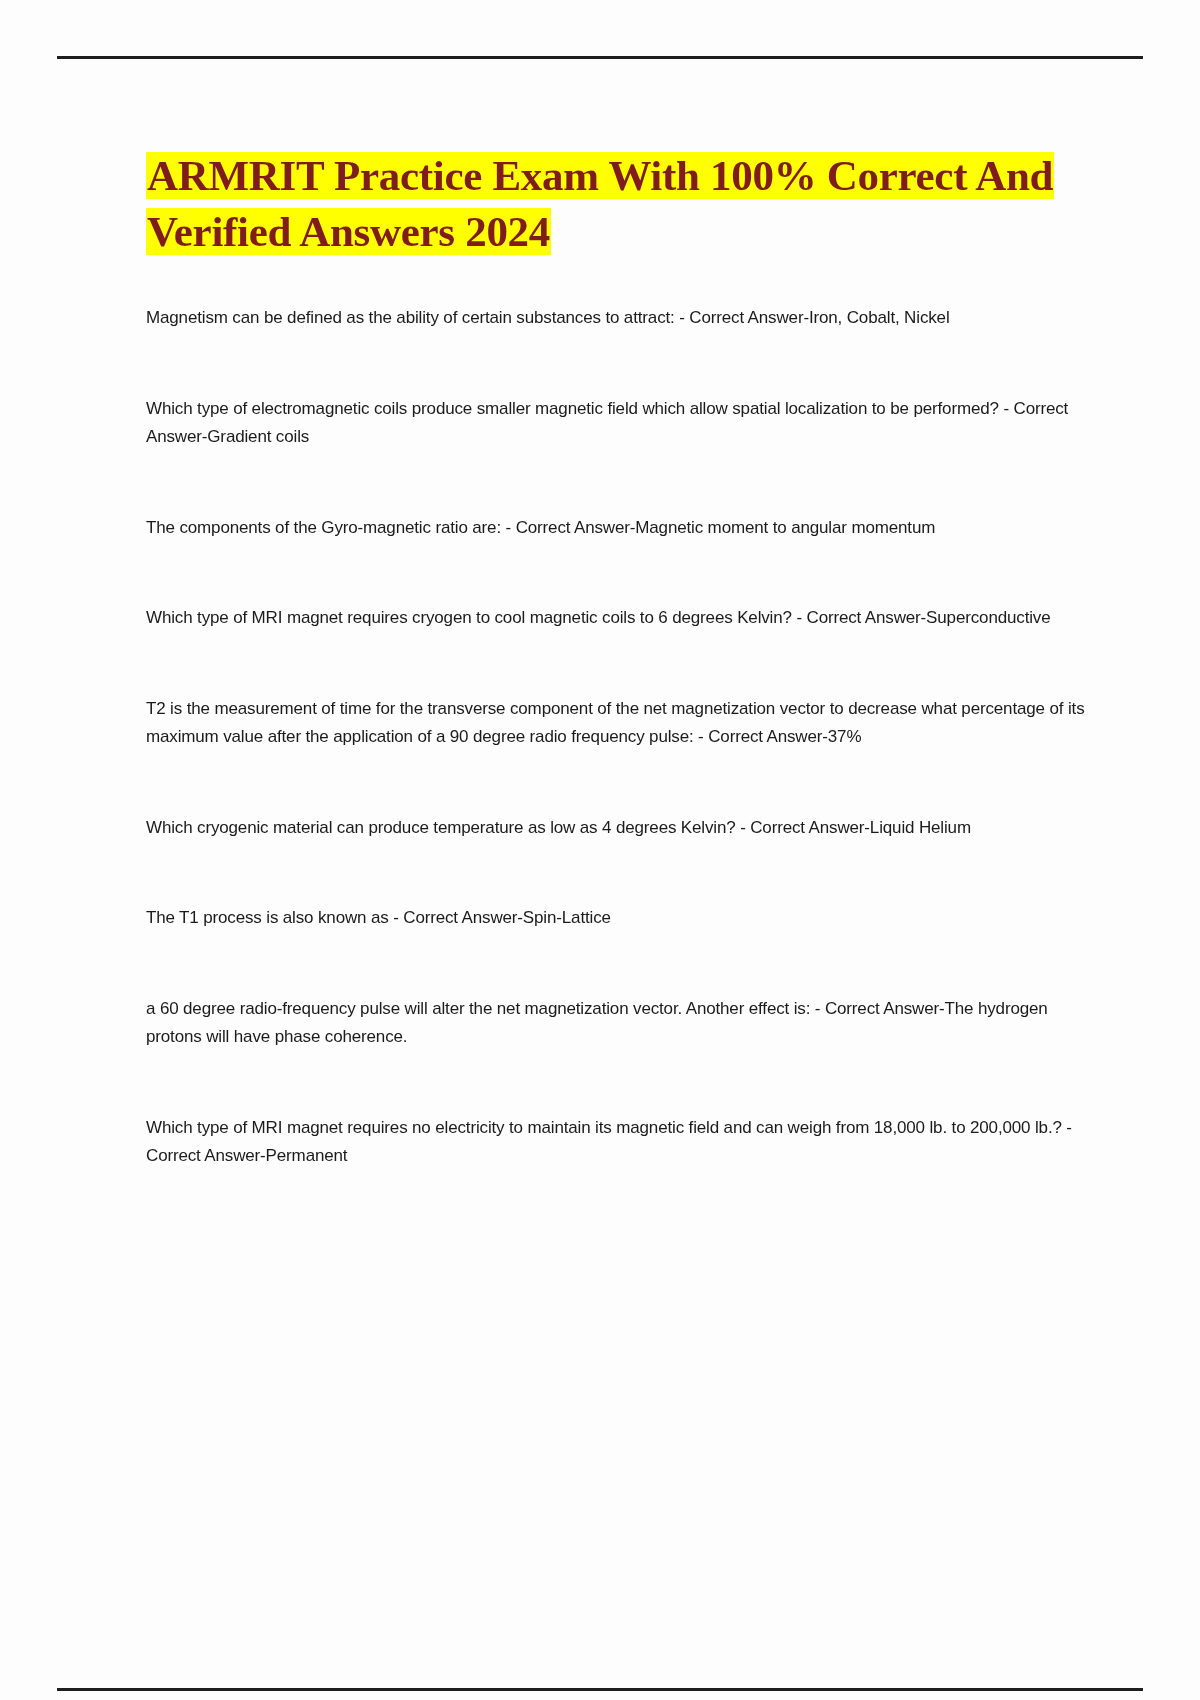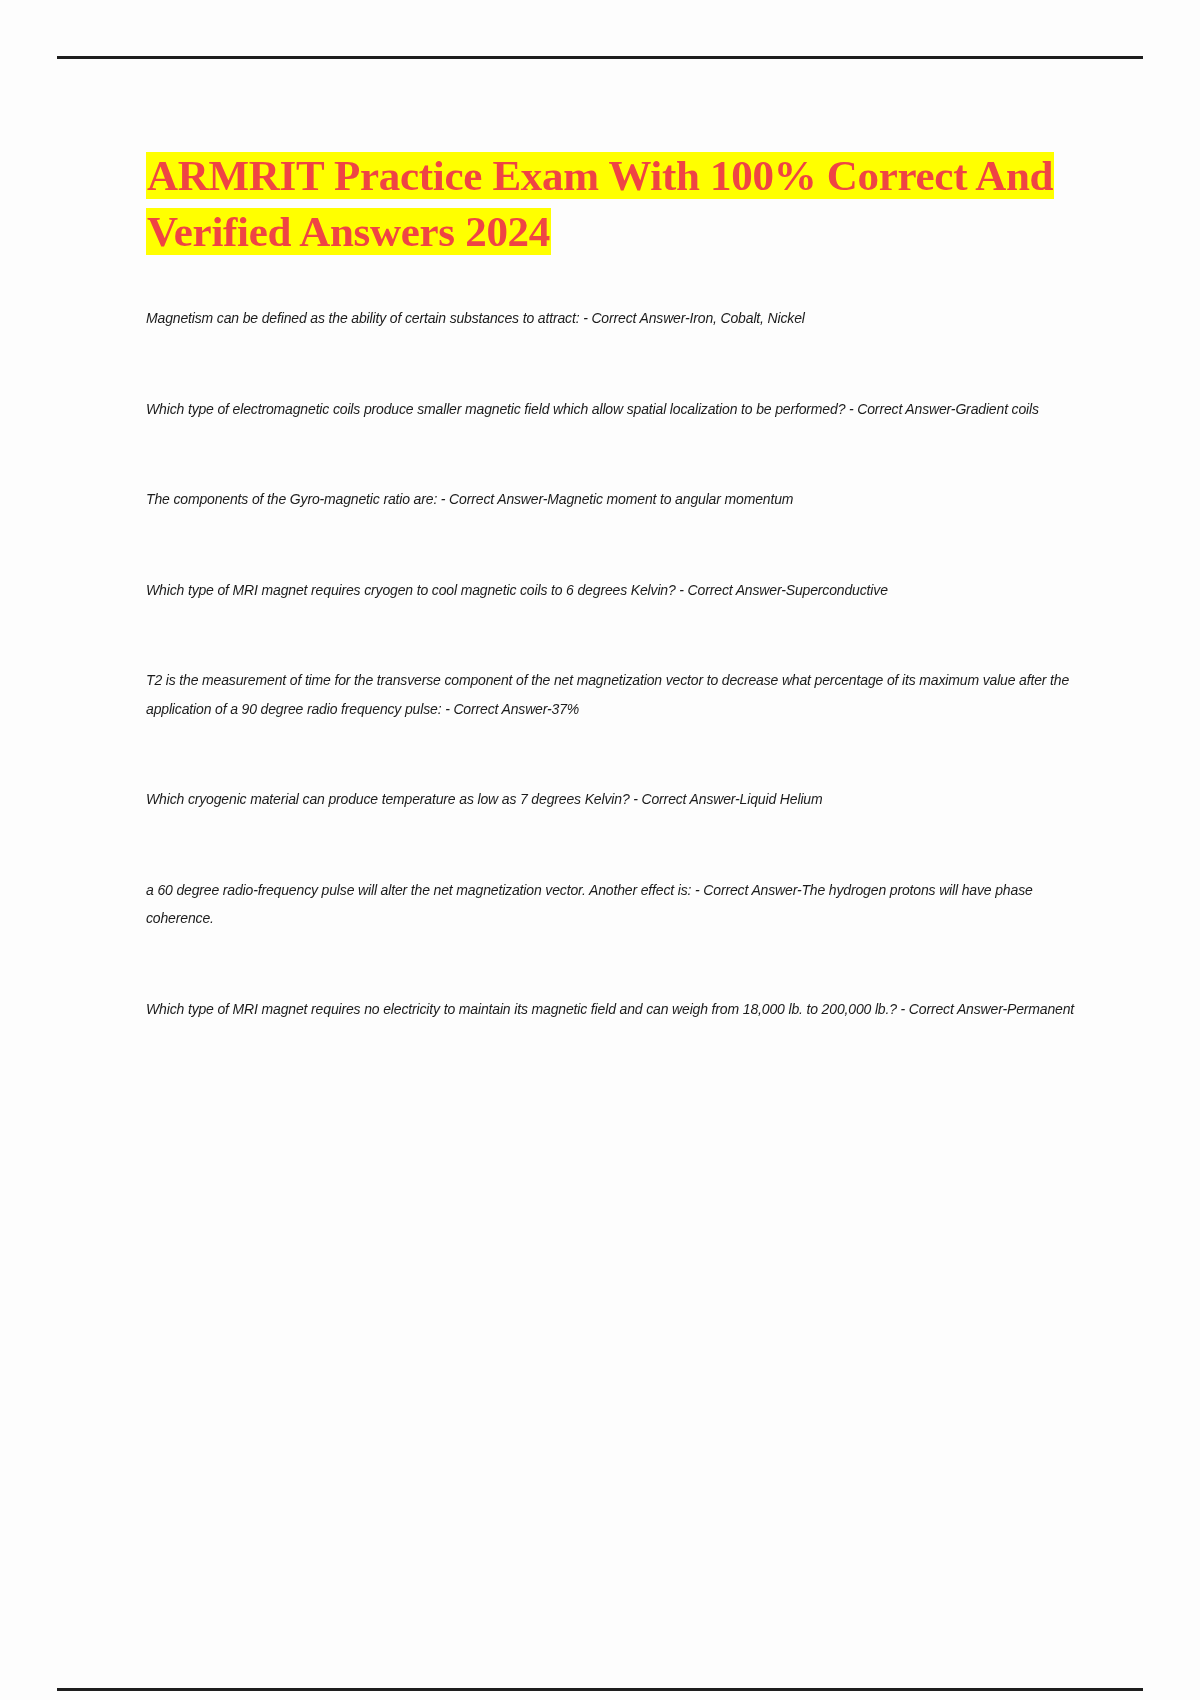--- a/index.html
+++ b/index.html
@@ -31,53 +31,53 @@
       top: 148px;
       width: 945px;
     }
     .title {
       margin: 0;
       font-family: "Liberation Serif", "DejaVu Serif", serif;
       font-weight: bold;
       font-size: 43px;
       line-height: 56px;
       letter-spacing: -0.3px;
-      color: #ef4444;
+      color: #7f1d1d;
     }
     .title span {
       background: #ffff00;
       box-decoration-break: clone;
       -webkit-box-decoration-break: clone;
       padding: 0 1px;
     }
     .qa-list {
       margin-top: 44px;
     }
     .qa-item {
-      font-size: 14px;
+      font-size: 17px;
       line-height: 28.5px;
       margin: 0 0 62px 0;
       color: #1b1b1b;
       letter-spacing: -0.15px;
-      font-style: italic;
     }
   </style>
 </head>
 <body>
 
 <div class="rule top"></div>
 
 <div class="page">
   <h1 class="title"><span>ARMRIT Practice Exam With 100% Correct And Verified Answers 2024</span></h1>
 
   <div class="qa-list">
     <p class="qa-item">Magnetism can be defined as the ability of certain substances to attract: - Correct Answer-Iron, Cobalt, Nickel</p>
     <p class="qa-item">Which type of electromagnetic coils produce smaller magnetic field which allow spatial localization to be performed? - Correct Answer-Gradient coils</p>
     <p class="qa-item">The components of the Gyro-magnetic ratio are: - Correct Answer-Magnetic moment to angular momentum</p>
     <p class="qa-item">Which type of MRI magnet requires cryogen to cool magnetic coils to 6 degrees Kelvin? - Correct Answer-Superconductive</p>
     <p class="qa-item">T2 is the measurement of time for the transverse component of the net magnetization vector to decrease what percentage of its maximum value after the application of a 90 degree radio frequency pulse: - Correct Answer-37%</p>
-    <p class="qa-item">Which cryogenic material can produce temperature as low as 7 degrees Kelvin? - Correct Answer-Liquid Helium</p>
+    <p class="qa-item">Which cryogenic material can produce temperature as low as 4 degrees Kelvin? - Correct Answer-Liquid Helium</p>
+    <p class="qa-item">The T1 process is also known as - Correct Answer-Spin-Lattice</p>
     <p class="qa-item">a 60 degree radio-frequency pulse will alter the net magnetization vector. Another effect is: - Correct Answer-The hydrogen protons will have phase coherence.</p>
     <p class="qa-item">Which type of MRI magnet requires no electricity to maintain its magnetic field and can weigh from 18,000 lb. to 200,000 lb.? - Correct Answer-Permanent</p>
   </div>
 </div>
 
 <div class="rule bottom"></div>
 
 </body></html>

